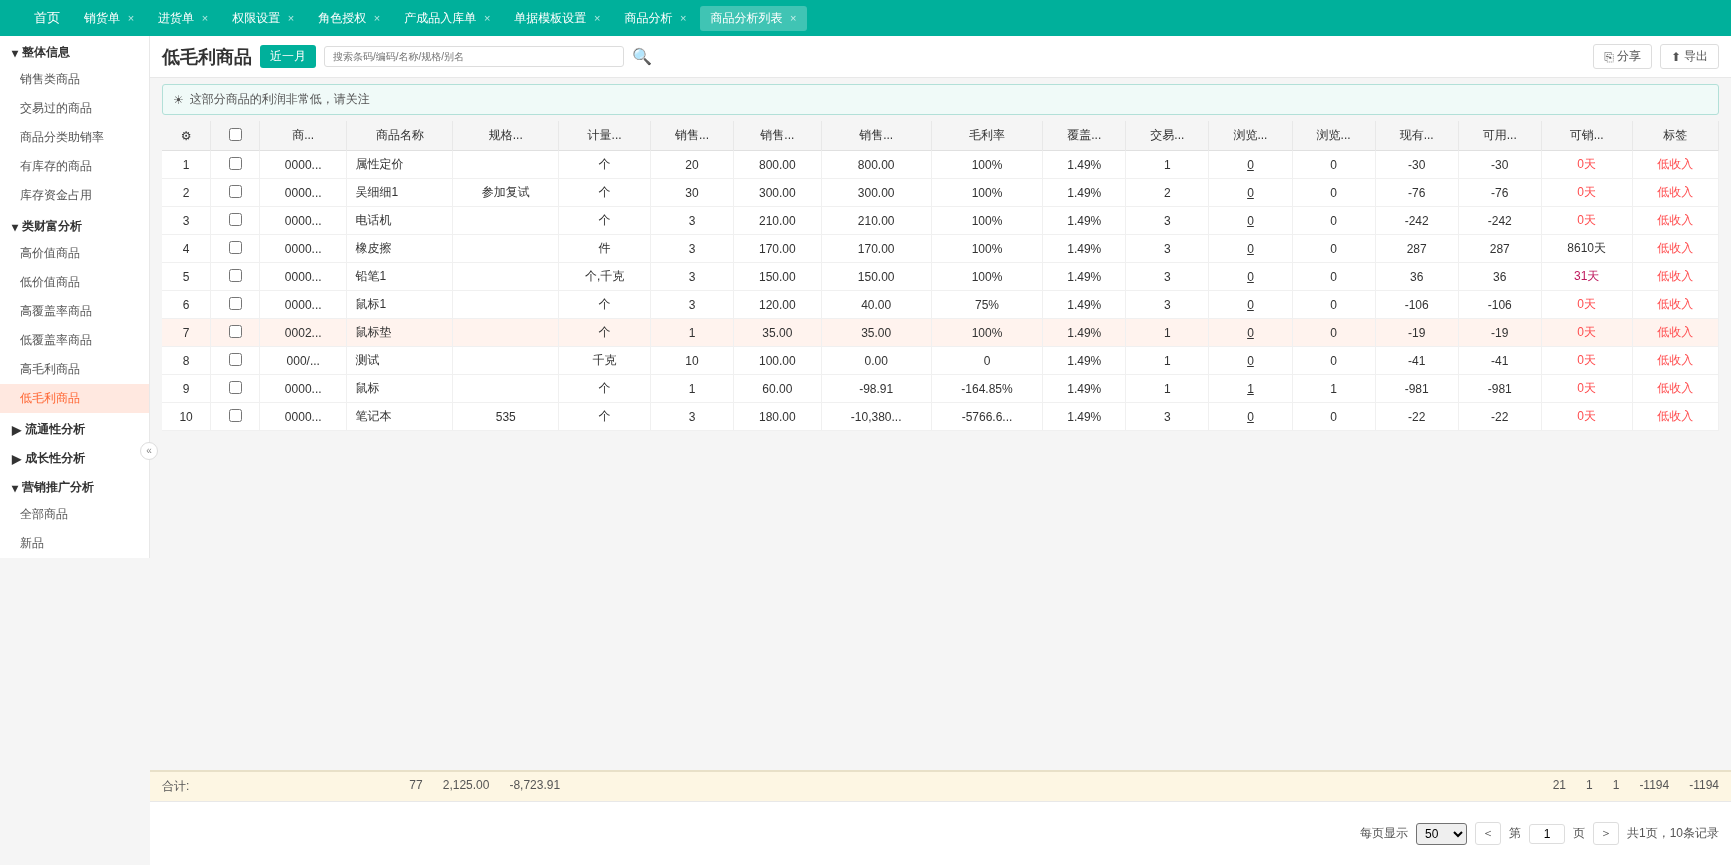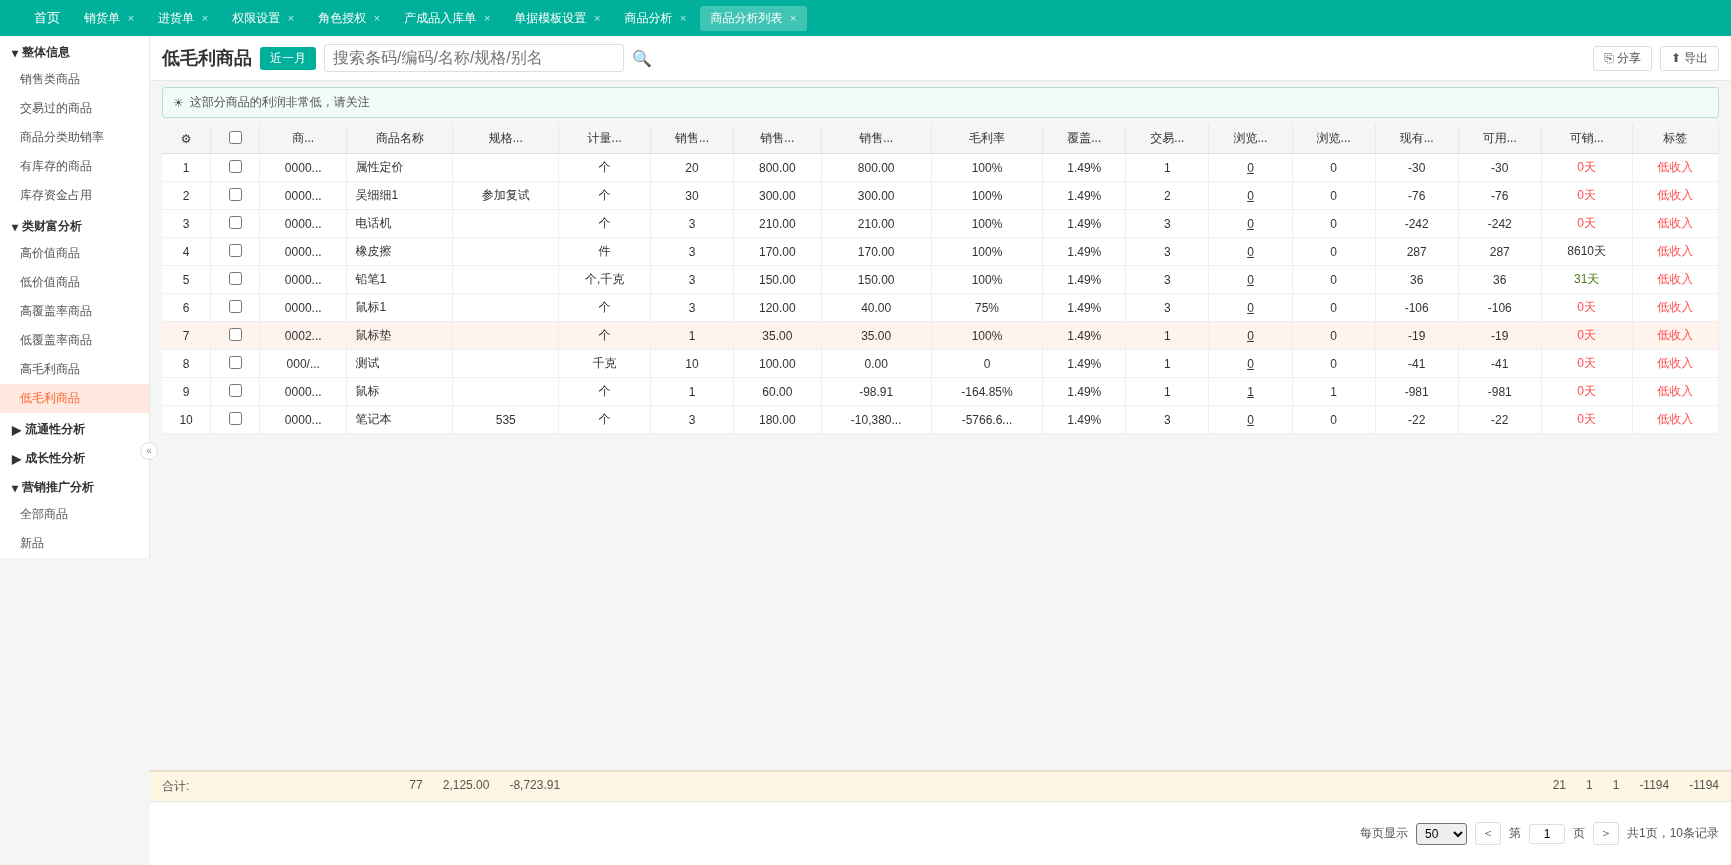--- a/index.html
+++ b/index.html
@@ -83,21 +83,21 @@
       border-radius: 3px;
       padding: 3px 10px;
       cursor: pointer;
       font-size: 12px;
     }
     .search-box {
       flex: 1;
       border: 1px solid #ddd;
       border-radius: 3px;
       padding: 4px 8px;
-      font-size: 16px;
+      font-size: 10px;
       color: #999;
       outline: none;
       max-width: 300px;
     }
     .search-icon-btn {
       background: none;
       border: none;
       cursor: pointer;
       color: #00b09b;
       font-size: 16px;
@@ -466,21 +466,21 @@
       <td>3</td>
       <td>150.00</td>
       <td>150.00</td>
       <td>100%</td>
       <td>1.49%</td>
       <td>3</td>
       <td style="text-decoration:underline;cursor:pointer;">0</td>
       <td>0</td>
       <td>36</td>
       <td>36</td>
-      <td style="color:#4d7c0f">31天</td>
+      <td style="color:#be185d">31天</td>
       <td style="color:#ff4d4f">低收入</td>
     </tr>
             <tr>
       <td>6</td>
       <td><input type="checkbox" style=""></td>
       <td>0000...</td>
       <td class="col-left">鼠标1</td>
       <td></td>
       <td>个</td>
       <td>3</td>

